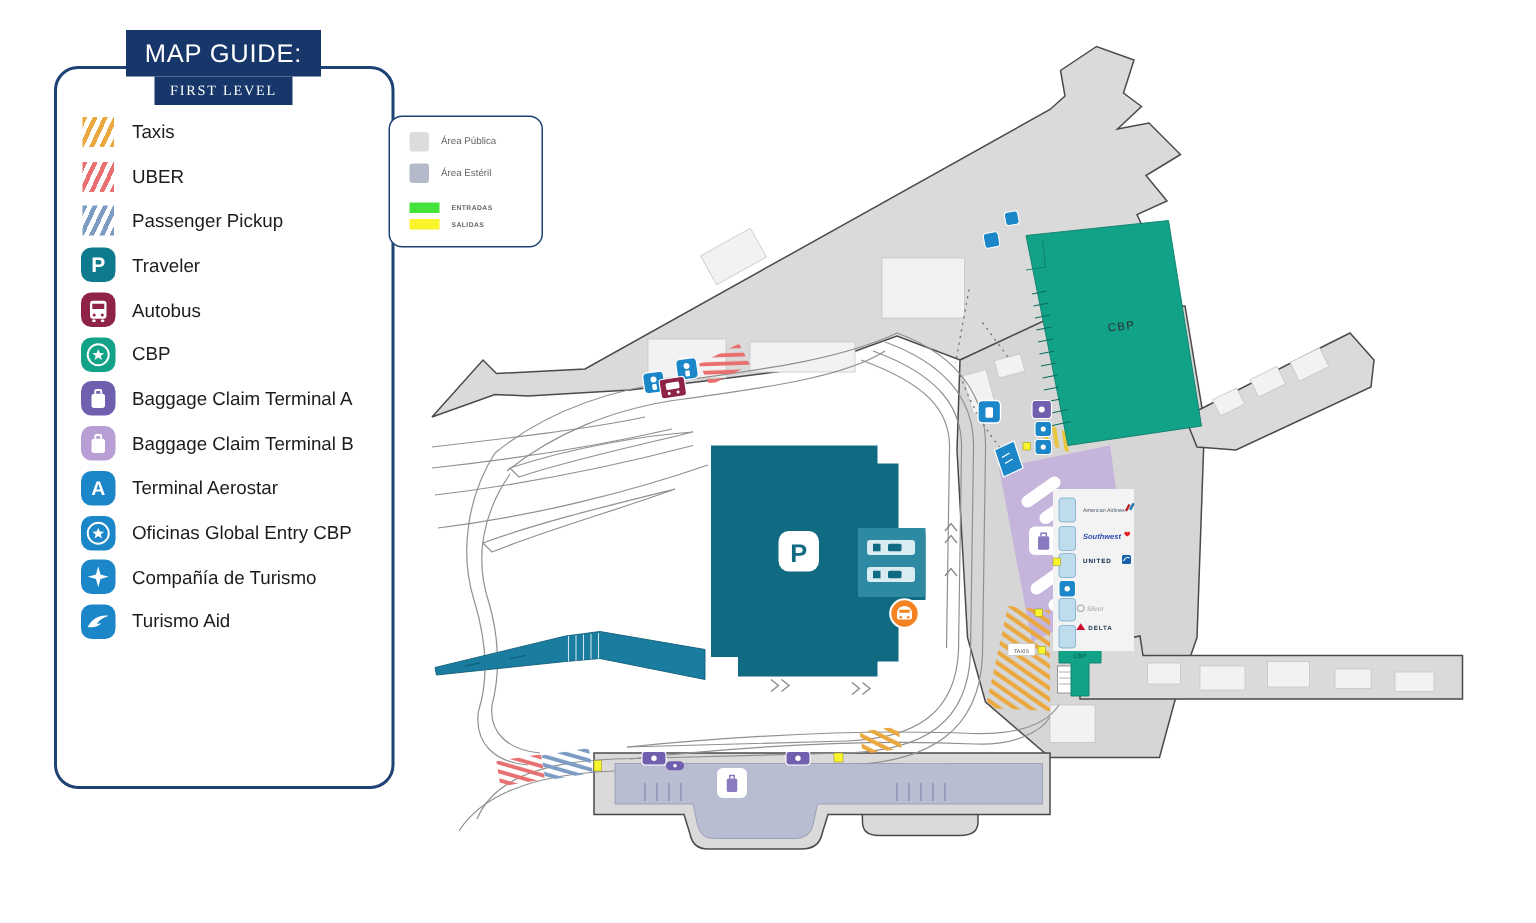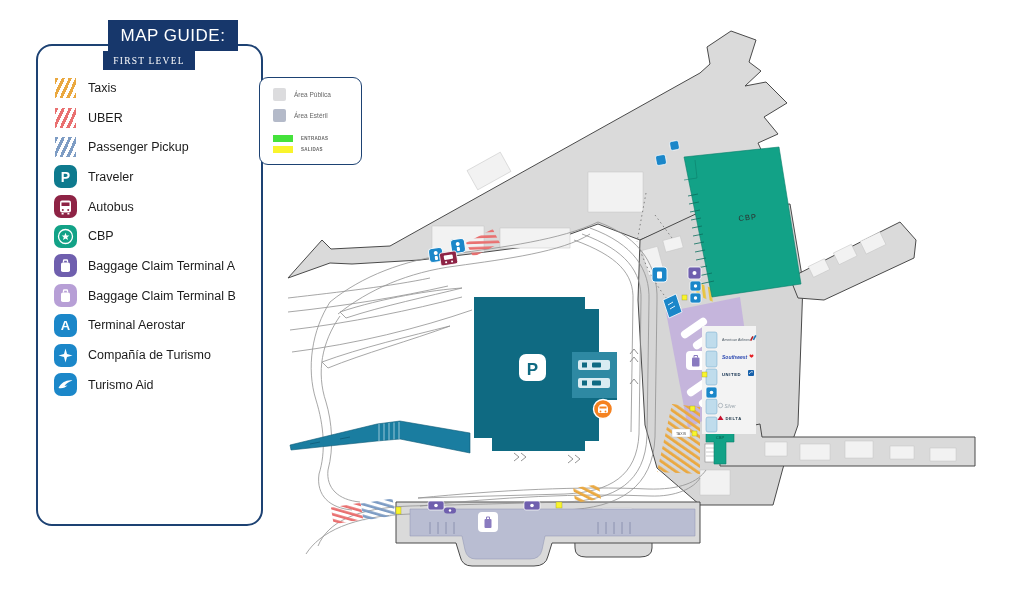--- a/index.html
+++ b/index.html
@@ -5,21 +5,21 @@
   html,body{margin:0;padding:0;}
   body{width:1024px;height:615px;position:relative;background:#ffffff;
        font-family:"Liberation Sans",sans-serif;overflow:hidden;}
   .map-svg{position:absolute;left:0;top:0;z-index:1;}
 
   
   .panel{position:absolute;left:36px;top:44px;width:223px;height:478px;
          background:#fff;border:2px solid #1D4273;border-radius:16px;z-index:2;}
   .banner-main{position:absolute;left:84px;top:20px;width:130px;height:31px;
          background:#17376B;color:#fff;font-size:17px;letter-spacing:.5px;
-         display:flex;align-items:center;justify-content:center;z-index:4;margin-left:24px;}
+         display:flex;align-items:center;justify-content:center;z-index:4;}
   .banner-sub{position:absolute;left:103px;top:51px;width:92px;height:19px;
          background:#17376B;color:#fff;font-size:9.5px;letter-spacing:1.2px;
          display:flex;align-items:center;justify-content:center;z-index:4;font-family:Liberation Serif, serif;}
   .items{position:absolute;left:16px;top:27px;display:flex;flex-direction:column;}
   .li{height:29.7px;display:flex;align-items:center;gap:11px;}
   .lbl{font-size:12.5px;color:#1c1c1c;white-space:nowrap;}
   .ic{width:23px;height:23px;flex:none;display:flex;align-items:center;justify-content:center;}
   .sq{border-radius:7px;}
   .stripes{width:21px;height:20px;}
   .st-or{background:repeating-linear-gradient(115deg,#EAA83F 0 3px,rgba(0,0,0,0) 3px 6.2px);}
@@ -382,20 +382,29 @@
 
     <div class="li">
       <span class="ic sq" style="background:#1B87C9">
         <svg width="23" height="23" viewBox="0 0 23 23">
             <text x="11.5" y="16" text-anchor="middle" font-size="13" font-weight="bold" fill="#fff">A</text>
           </svg>
       </span>
       <span class="lbl">Terminal Aerostar</span>
     </div>
 
+    <div class="li">
+      <span class="ic sq" style="background:#1B87C9">
+        <svg width="23" height="23" viewBox="0 0 23 23">
+          <circle cx="11.5" cy="11.5" r="7" fill="none" stroke="#fff" stroke-width="1.3"></circle>
+          <polygon points="11.5,7.8 12.6,10.4 15.4,10.5 13.2,12.3 14,15 11.5,13.4 9,15 9.8,12.3 7.6,10.5 10.4,10.4" fill="#fff"></polygon>
+        </svg>
+      </span>
+      <span class="lbl">Oficinas Global Entry CBP</span>
+    </div>
 
     <div class="li">
       <span class="ic sq" style="background:#1B87C9">
         <svg width="23" height="23" viewBox="0 0 23 23">
           <polygon points="11.5,4.5 13,10 18.5,11.5 13,13 11.5,18.5 10,13 4.5,11.5 10,10" fill="#fff"></polygon>
         </svg>
       </span>
       <span class="lbl">Compañía de Turismo</span>
     </div>
 

